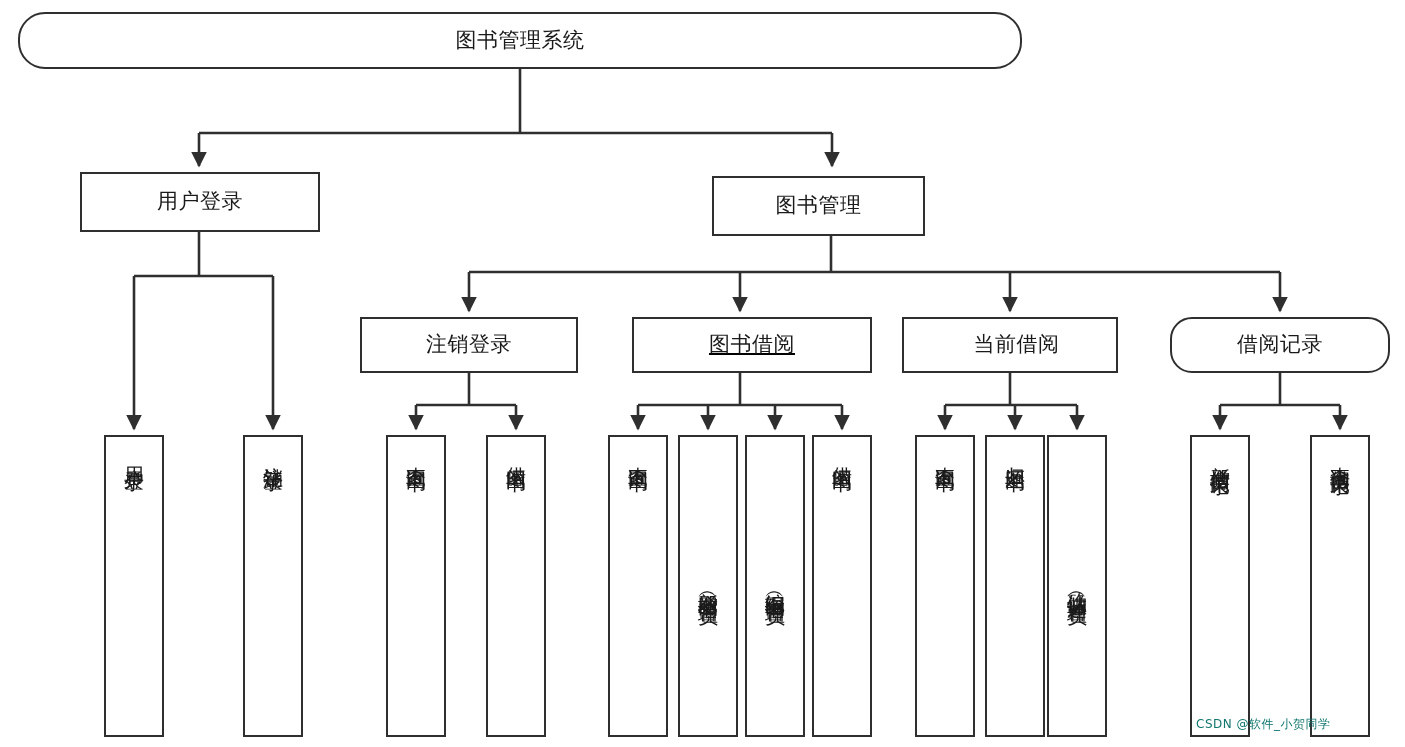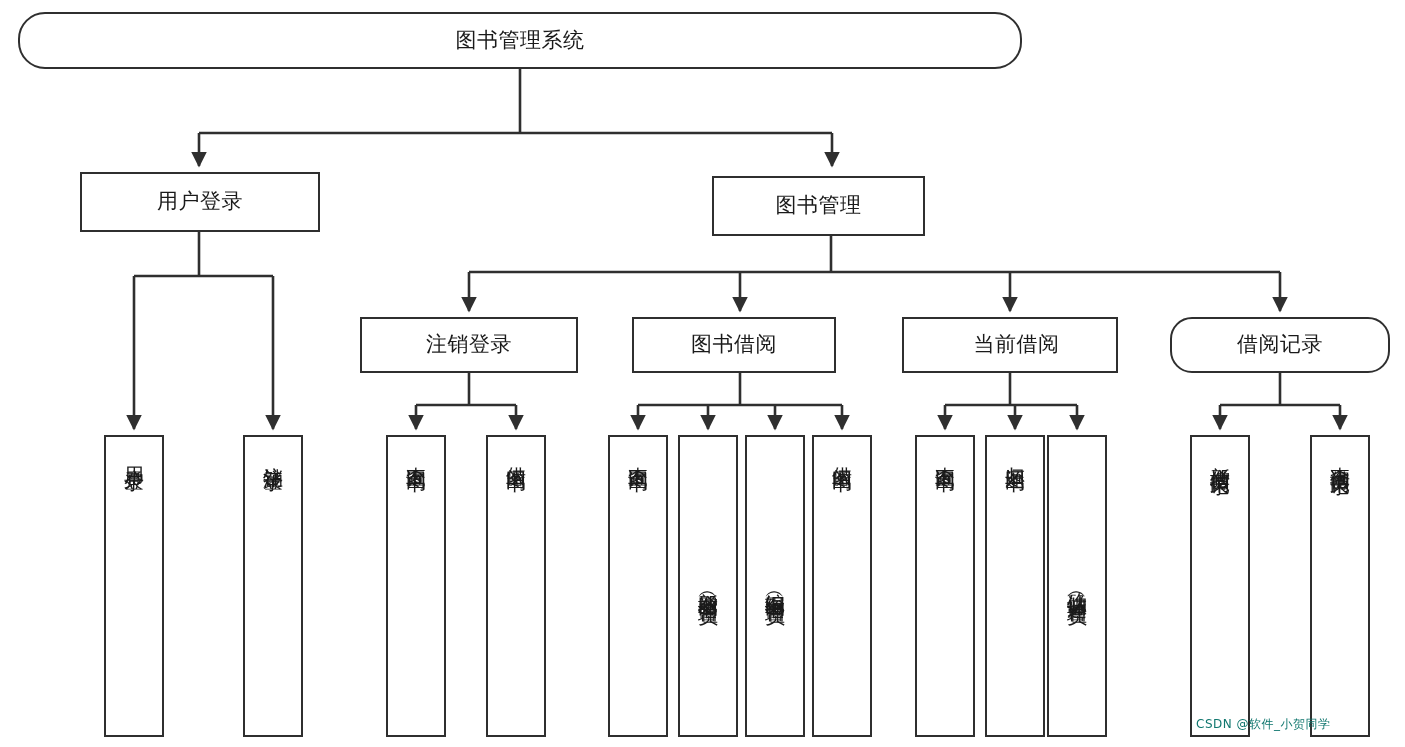--- a/index.html
+++ b/index.html
@@ -130,21 +130,21 @@
   <div class="node" id="n-l2-0" style="left: 80px; top: 172px; width: 240px; height: 60px;">
     <span class="node-label">用户登录</span>
   </div>
   <div class="node" id="n-l2-1" style="left: 712px; top: 176px; width: 213px; height: 60px;">
     <span class="node-label">图书管理</span>
   </div>
 
   <div class="node" id="n-l3-0" style="left: 360px; top: 317px; width: 218px; height: 56px;">
     <span class="node-label">注销登录</span>
   </div>
-  <div class="node" id="n-l3-1" style="left: 632px; top: 317px; width: 204px; height: 56px;">
+  <div class="node" id="n-l3-1" style="left: 632px; top: 317px; width: 240px; height: 56px; text-decoration: underline;">
     <span class="node-label">图书借阅</span>
   </div>
   <div class="node" id="n-l3-2" style="left: 902px; top: 317px; width: 216px; height: 56px; padding-left: 13px;">
     <span class="node-label">当前借阅</span>
   </div>
   <div class="node" id="n-l3-3" style="left: 1170px; top: 317px; width: 220px; height: 56px; border-radius: 22px;">
     <span class="node-label">借阅记录</span>
   </div>
 
   <div class="node leaf" id="n-lf-0" style="left: 104px; top: 435px; width: 60px; height: 302px;">

